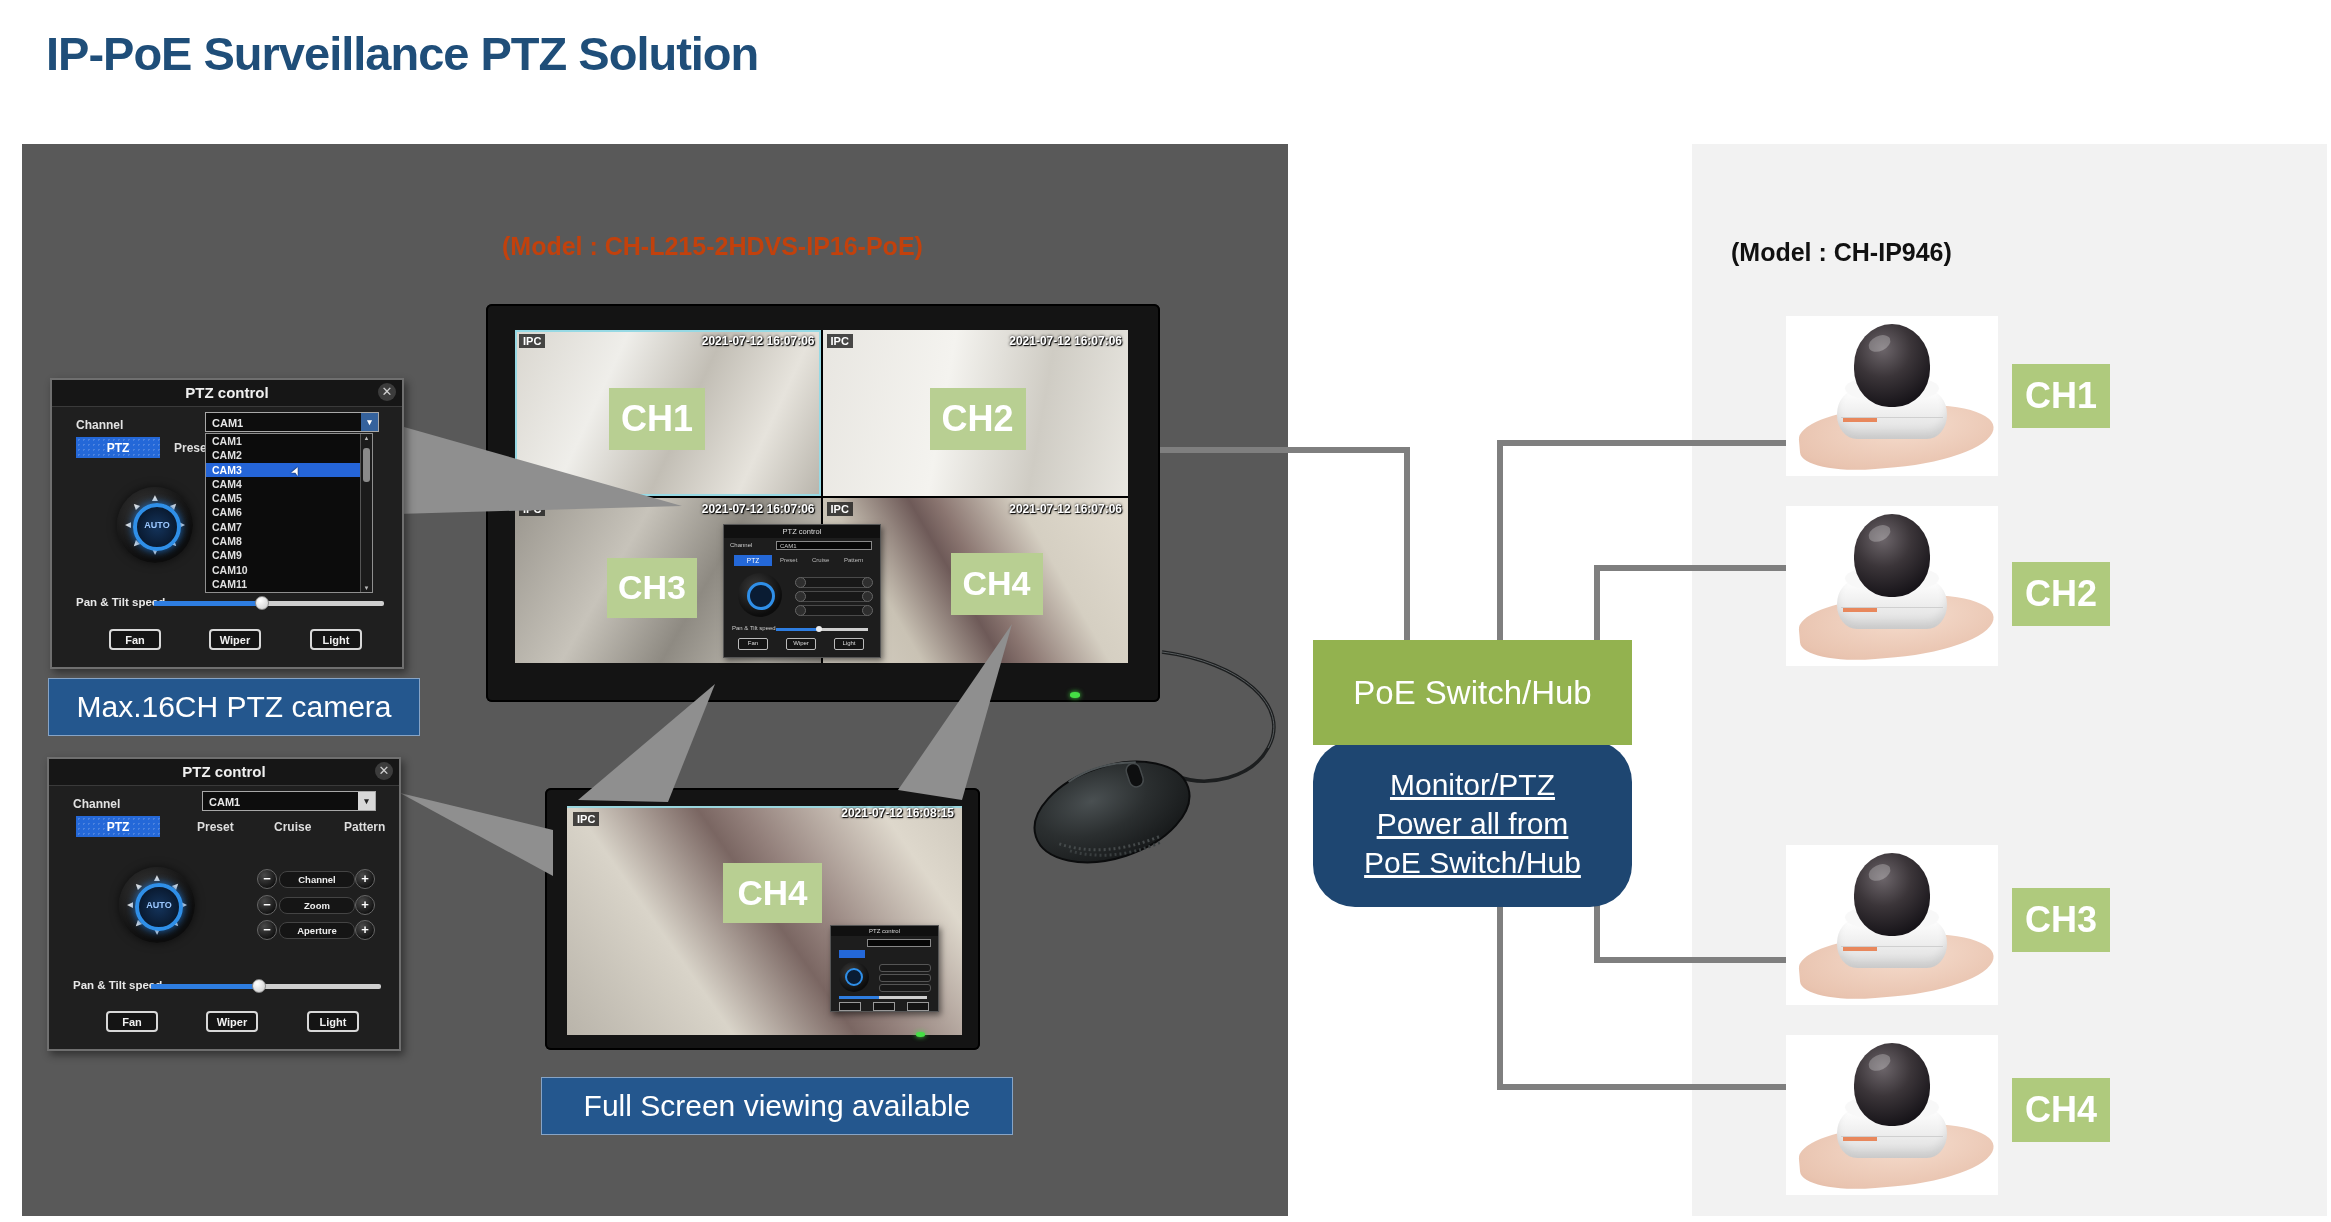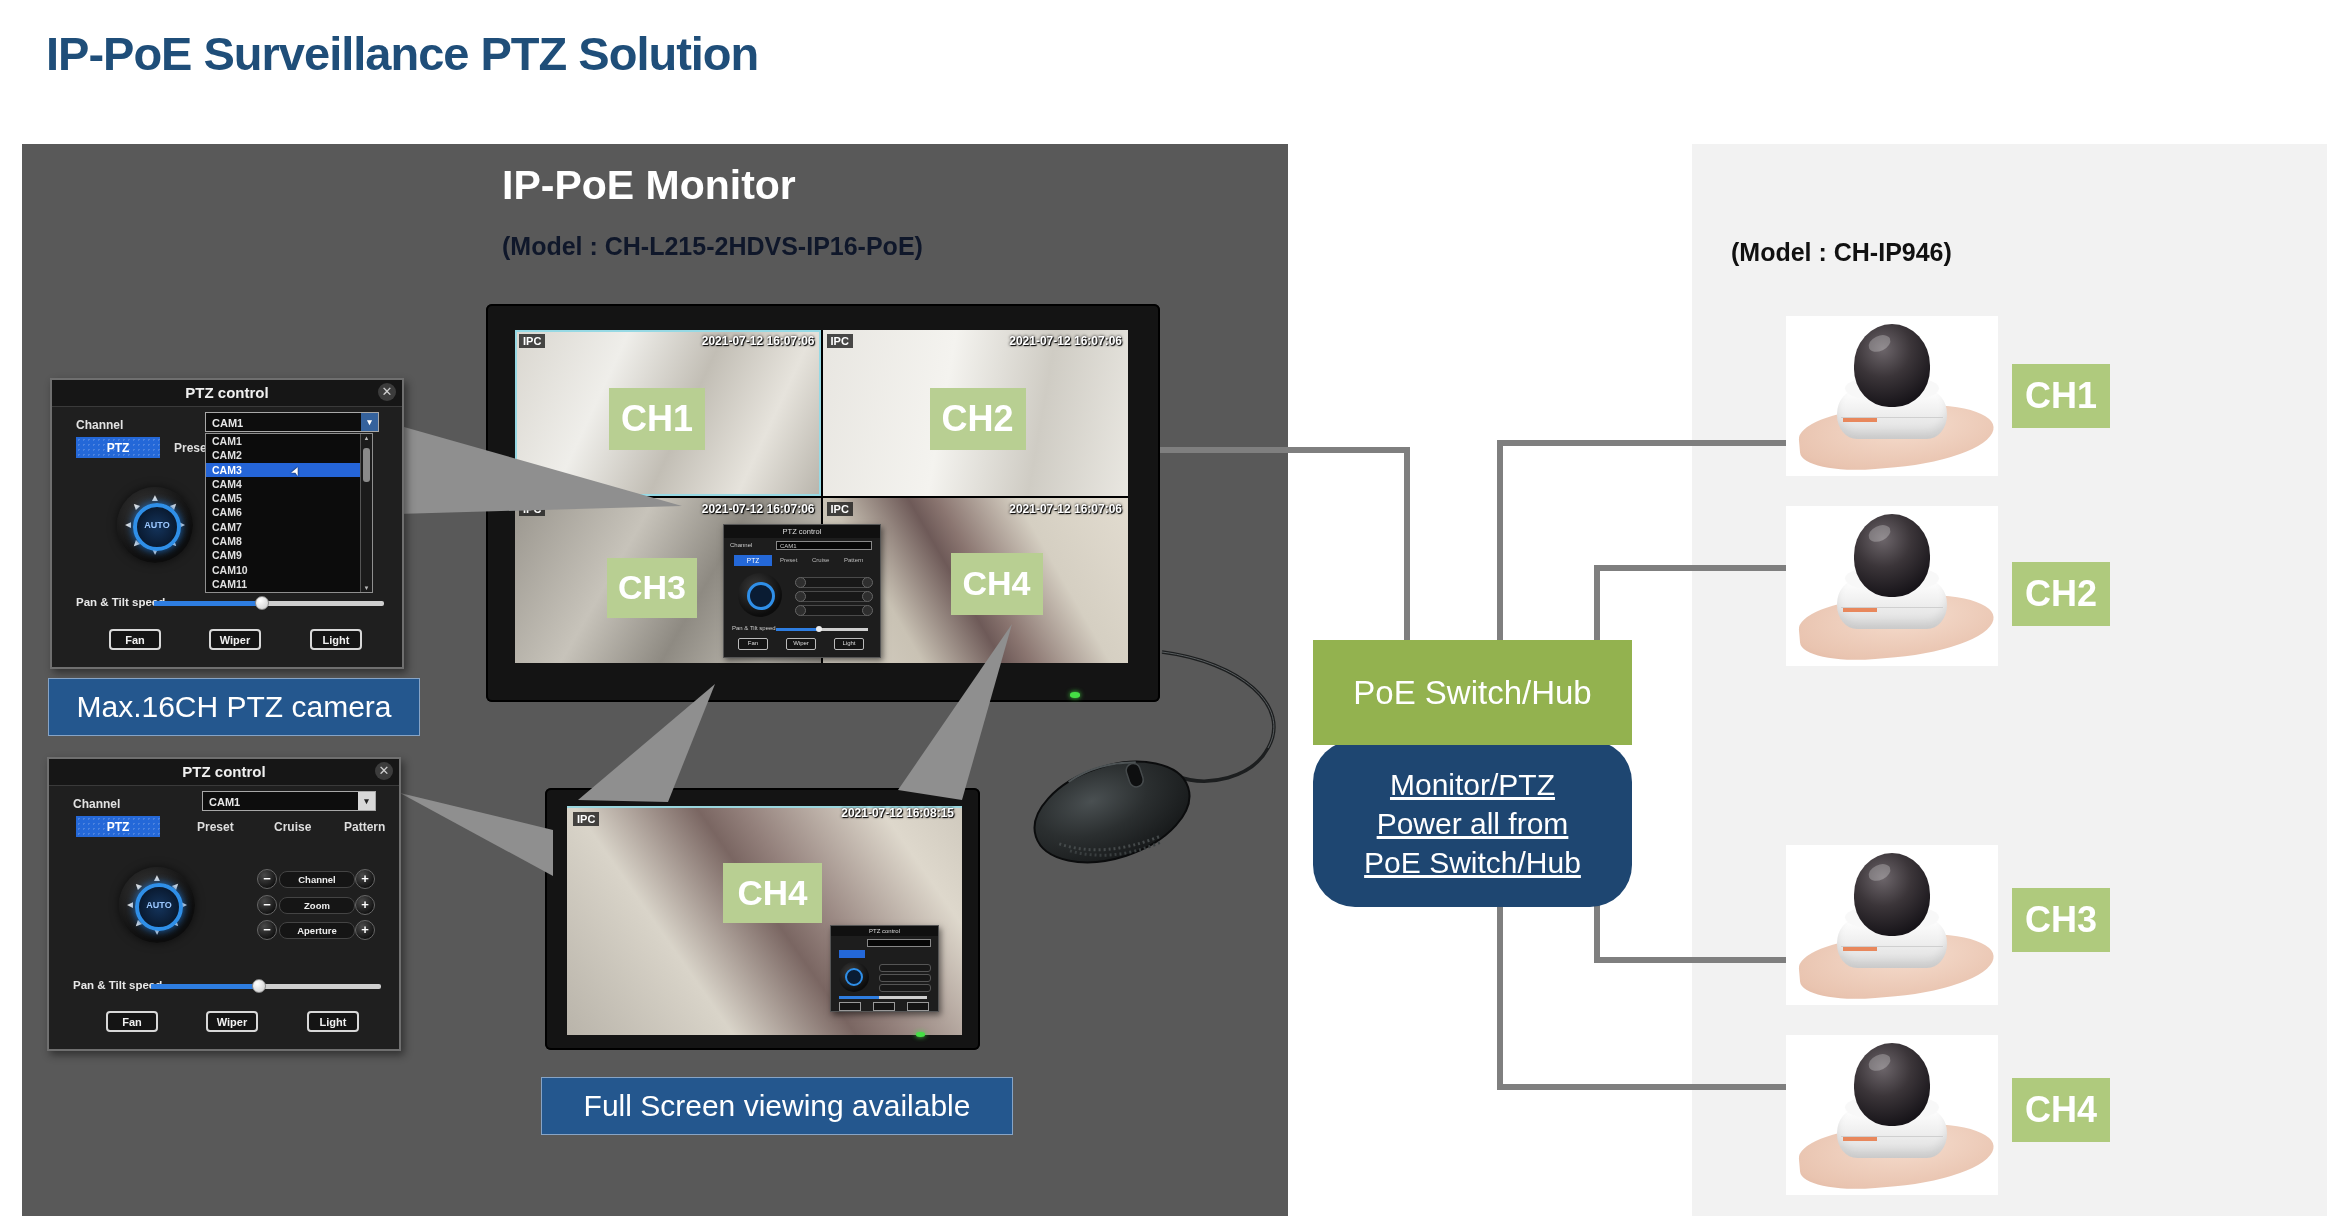--- a/index.html
+++ b/index.html
@@ -5,21 +5,21 @@
   html,body{margin:0;padding:0;background:#fff;}
   #canvas{position:relative;width:2331px;height:1222px;background:#ffffff;overflow:hidden;
           font-family:"Liberation Sans",sans-serif;}
   .abs{position:absolute;}
   
   #page-title{left:46px;top:26px;font-size:47px;font-weight:bold;color:#1F4E79;letter-spacing:-1px;}
   
   #left-panel{left:22px;top:144px;width:1266px;height:1072px;background:#595959;}
   #right-panel{left:1692px;top:144px;width:635px;height:1072px;background:#F2F2F2;}
   #monitor-title{left:502px;top:162px;font-size:41px;font-weight:bold;color:#fff;}
-  #monitor-model{left:502px;top:232px;font-size:25px;font-weight:bold;color:#0f172a;}
+  #monitor-model{left:502px;top:232px;font-size:25px;font-weight:bold;color:#c2410c;}
   #camera-title{left:1731px;top:166px;font-size:41px;font-weight:bold;color:#111;}
   #camera-model{left:1731px;top:238px;font-size:25px;font-weight:bold;color:#111;}
   
   .lblbox{background:#24578E;border:1px solid #87a4c6;color:#fff;display:flex;align-items:center;
           justify-content:center;font-size:30px;}
   #lbl-max{left:48px;top:678px;width:370px;height:56px;text-align:center;}
   #lbl-ptzadj{left:46px;top:1077px;width:472px;height:56px;}
   #lbl-full{left:541px;top:1077px;width:470px;height:56px;}
   #lbl-mouse{left:993px;top:875px;width:260px;height:64px;}
   
@@ -157,21 +157,20 @@
 </head>
 <body>
 
 <div id="canvas">
 
   <div class="abs z4" id="page-title">IP-PoE Surveillance PTZ Solution</div>
 
   <div class="abs z1" id="left-panel"></div>
   <div class="abs z1" id="right-panel"></div>
 
-  <div class="abs z4" id="monitor-title">IP-PoE Monitor</div>
   <div class="abs z4" id="monitor-model">(Model : CH-L215-2HDVS-IP16-PoE)</div>
   <div class="abs z4" id="camera-model">(Model : CH-IP946)</div>
 
   <div class="abs bezel z1" id="big-monitor"></div>
   <div class="abs z1" id="big-screen">
     <div class="quad q1">
       <span class="ipc">IPC</span>
       <span class="tstamp">2021-07-12 16:07:06</span>
       <span class="chbadge qbadge" style="left:94px;top:58px;">CH1</span>
     </div>

